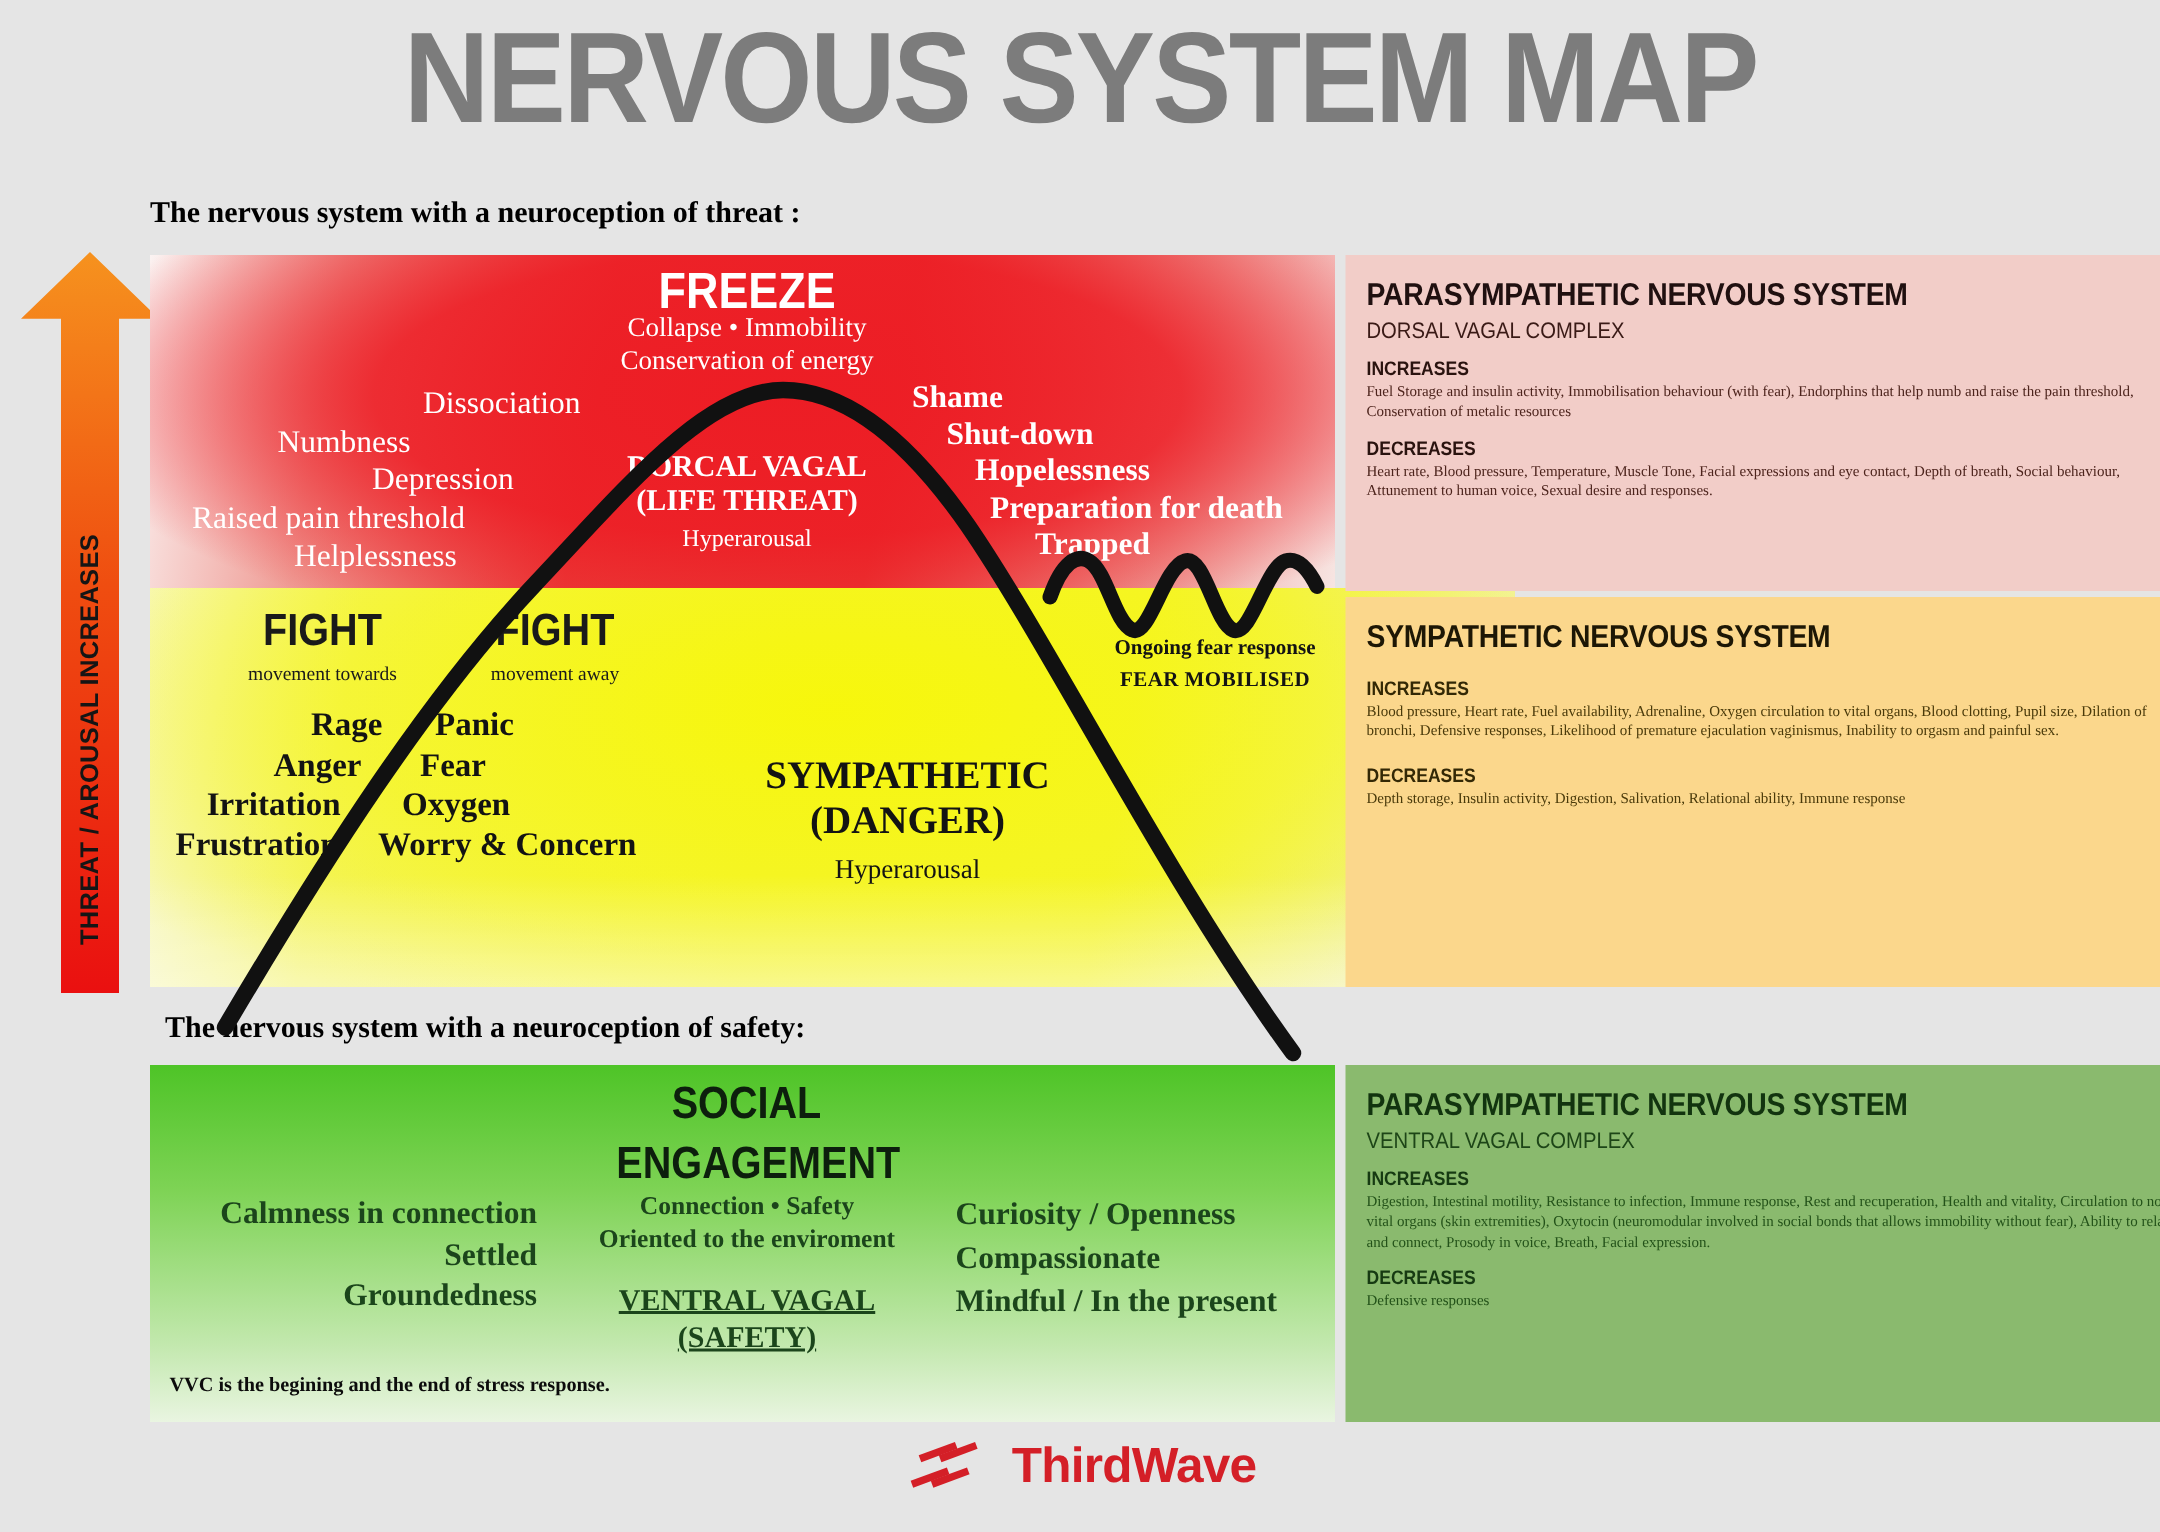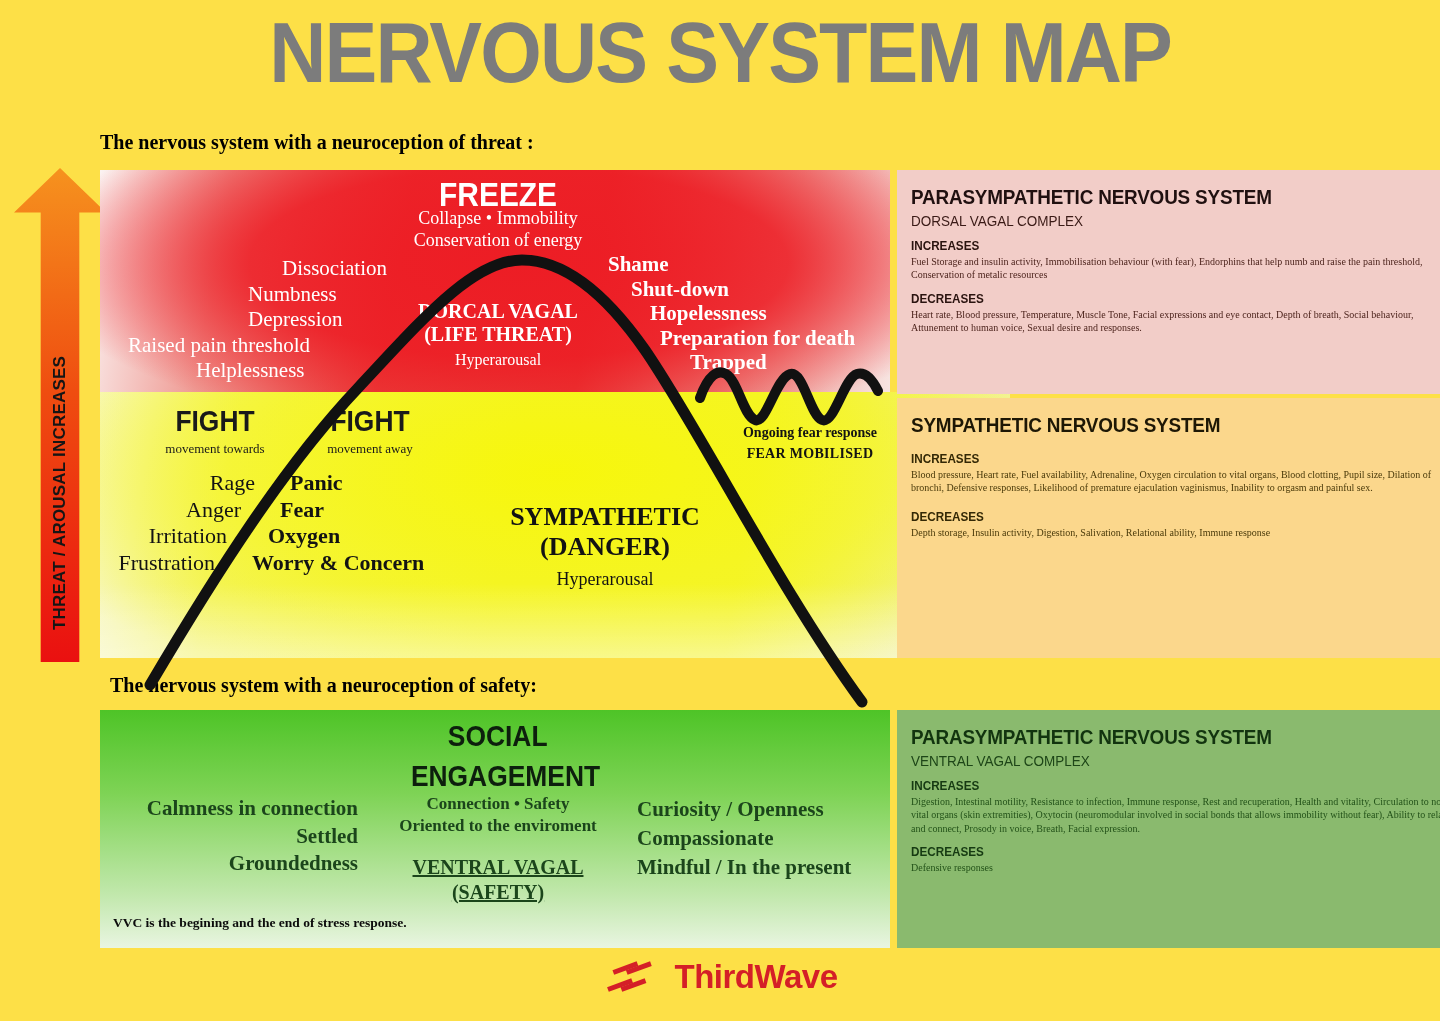--- a/index.html
+++ b/index.html
@@ -1,16 +1,16 @@
 <!DOCTYPE html>
 <html><head>
 <meta charset="utf-8">
 <style>
   html,body{margin:0;padding:0;background:#ffffff;}
-  .canvas{position:relative;width:1440px;height:1021px;background:#fde047;overflow:hidden;
+  .canvas{position:relative;width:1440px;height:1021px;background:#e5e5e5;overflow:hidden;
           font-family:"Liberation Serif",serif;color:#111;}
   .abs{position:absolute;}
   .cond{font-family:"Liberation Sans",sans-serif;font-weight:bold;}
   .cx{display:inline-block;transform:scaleX(.88);transform-origin:center;}
   .cxl{display:inline-block;transform:scaleX(.9);transform-origin:left center;}
 
   
   .main-title{left:0;top:2px;width:100%;text-align:center;font-family:"Liberation Sans",sans-serif;
               font-weight:bold;font-size:86px;line-height:100px;color:#7c7c7c;letter-spacing:-2px;}
   .main-title .cx{transform:scaleX(.92);}
@@ -37,39 +37,39 @@
       radial-gradient(ellipse 65% 85% at 50% 30%, rgba(247,247,10,.95) 0%, rgba(246,246,30,.7) 55%, rgba(246,246,30,0) 100%),
       linear-gradient(100deg,#f8f8d9 0%,#f3f370 15%,#f2f232 45%,#f2f232 70%,#f0f0a0 90%,#f2f2cf 100%);}
   .green-zone{left:100px;top:710px;width:790px;height:238px;
     background:linear-gradient(to bottom,#4ec427 0%,#7ed355 35%,#c2e8ad 78%,#e9f5e1 100%);}
 
   
   .freeze-title{left:298px;top:5px;width:200px;text-align:center;font-size:34px;color:#fff;}
   .freeze-sub{left:248px;width:300px;text-align:center;font-size:18px;color:#fff;}
   .freeze-left{left:28px;top:86px;width:340px;font-size:21px;line-height:25.5px;color:#fff;}
   .freeze-left div:nth-child(1){margin-left:154px}
-  .freeze-left div:nth-child(2){margin-left:120px}
+  .freeze-left div:nth-child(2){margin-left:57px}
   .freeze-left div:nth-child(3){margin-left:120px}
   .freeze-left div:nth-child(4){margin-left:0}
   .freeze-left div:nth-child(5){margin-left:68px}
   .dorsal-center{left:298px;top:130px;width:200px;text-align:center;color:#fff;}
   .dorsal-center .l1{font-size:20px;font-weight:bold;}
   .dorsal-center .l3{font-size:16px;margin-top:5px;}
   .freeze-right{left:495px;top:82px;width:300px;font-size:21px;font-weight:bold;line-height:24.5px;color:#fff;}
   .freeze-right div:nth-child(1){margin-left:13px}
   .freeze-right div:nth-child(2){margin-left:36px}
   .freeze-right div:nth-child(3){margin-left:55px}
   .freeze-right div:nth-child(4){margin-left:65px}
   .freeze-right div:nth-child(5){margin-left:95px}
 
   
   .fight-block{top:12px;width:150px;text-align:center;color:#1a1a1a;}
   .fight-block .f-title{font-size:30px;}
   .fight-block .f-sub{font-size:13px;margin-top:3px;font-family:"Liberation Serif",serif;font-weight:normal;}
-  .towards-list{left:17px;top:78px;width:138px;text-align:right;font-weight:normal;font-size:22px;line-height:26.5px;color:#131313;}
+  .towards-list{left:17px;top:78px;width:138px;text-align:right;font-weight:bold;font-size:22px;line-height:26.5px;color:#131313;}
   .towards-list div:nth-child(2){margin-right:14px}
   .towards-list div:nth-child(3){margin-right:28px}
   .towards-list div:nth-child(4){margin-right:40px}
   .away-list{left:152px;top:78px;width:280px;font-weight:bold;font-size:22px;line-height:26.5px;color:#131313;}
   .away-list div:nth-child(1){margin-left:38px}
   .away-list div:nth-child(2){margin-left:28px}
   .away-list div:nth-child(3){margin-left:16px}
   .symp-center{left:380px;top:110px;width:250px;text-align:center;color:#131313;}
   .symp-center .l1{font-size:26px;font-weight:bold;}
   .symp-center .l3{font-size:18px;margin-top:7px;}

